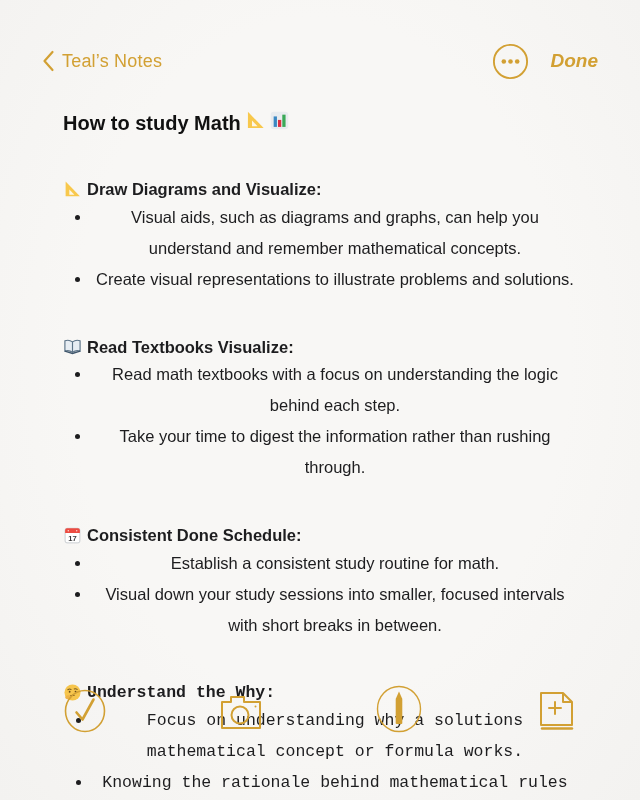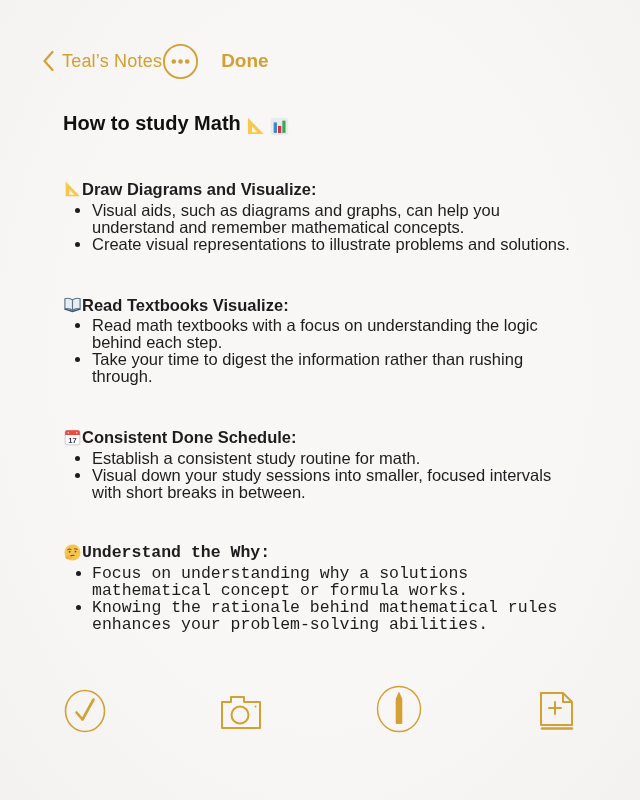--- a/index.html
+++ b/index.html
@@ -11,48 +11,48 @@
     overflow:hidden;
   }
   .screen {
     position:relative; width:640px; height:800px;
     background:radial-gradient(ellipse at 50% 45%, #f8f7f5 55%, #f3f2f0 100%);
   }
 
   
   .nav {
     position:absolute; top:42px; left:42px; right:42px; height:38px;
-    display:flex; align-items:center; 
+    display:flex; align-items:center; justify-content:space-between;
   }
   .nav-left { display:flex; align-items:center; gap:7px; cursor:pointer; }
   .back-label { font-size:18px; color:#d2a033; letter-spacing:.2px; }
-  .nav-right { display:flex; align-items:center; gap:22px; }
+  .nav-right { display:flex; align-items:center; gap:22px;font-style:italic; }
   .done-label { font-size:19px; font-weight:bold; color:#d2a033; }
   .more-btn { display:flex; align-items:center; }
 
   
   .note-body {
     position:absolute; top:110px; left:63px; width:515px;
   }
   .note-title {
     font-size:20px; font-weight:bold; line-height:27px; color:#111;
-    display:flex; align-items:flex-end; gap:0;
+    display:flex; align-items:flex-start; gap:0;
     margin-bottom:26px;
   }
   .title-emojis { display:inline-flex; gap:3px; margin-left:4px; }
   .section-heading {
     font-size:16.5px; font-weight:bold; line-height:24.5px;
-    display:flex; align-items:center; margin-top:40px;
+    display:flex; align-items:center; gap:5px;margin-top:40px;
   }
   .section ul {
     list-style:disc outside;
     padding-left:29px;
   }
   .section li {
-    font-size:16.5px; line-height:17px; color:#1d1d1f;
+    font-size:16.5px; line-height:31px; color:#1d1d1f;text-align:center;
   }
   .section.spaced { margin-top:24px;font-family:Liberation Mono, monospace; }
   .emoji { display:inline-block; width:19px; height:19px; flex:0 0 auto; }
   .emoji svg { display:block; width:100%; height:100%; }
 
   
   .toolbar {
     position:absolute; top:684px; left:0; width:640px; height:54px;
     display:flex; align-items:center; justify-content:space-between;
     padding:0 62px;

